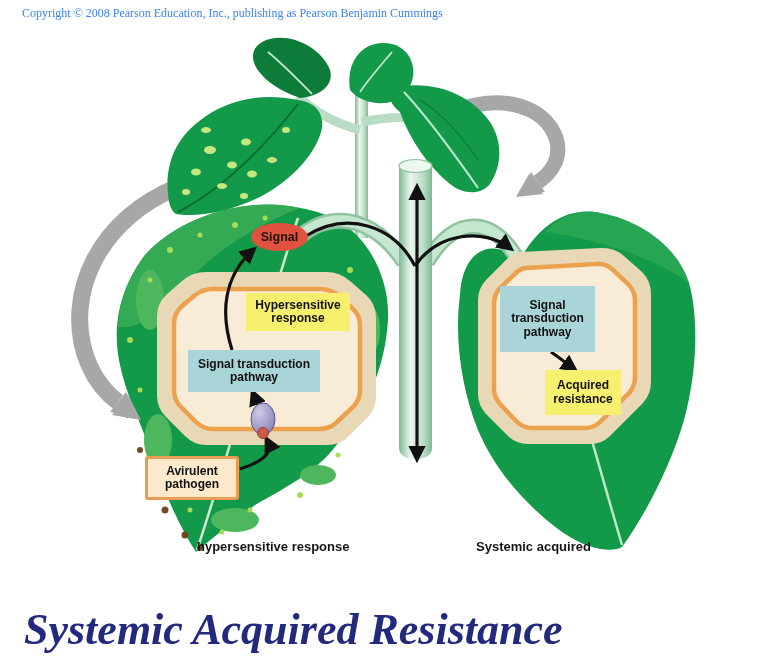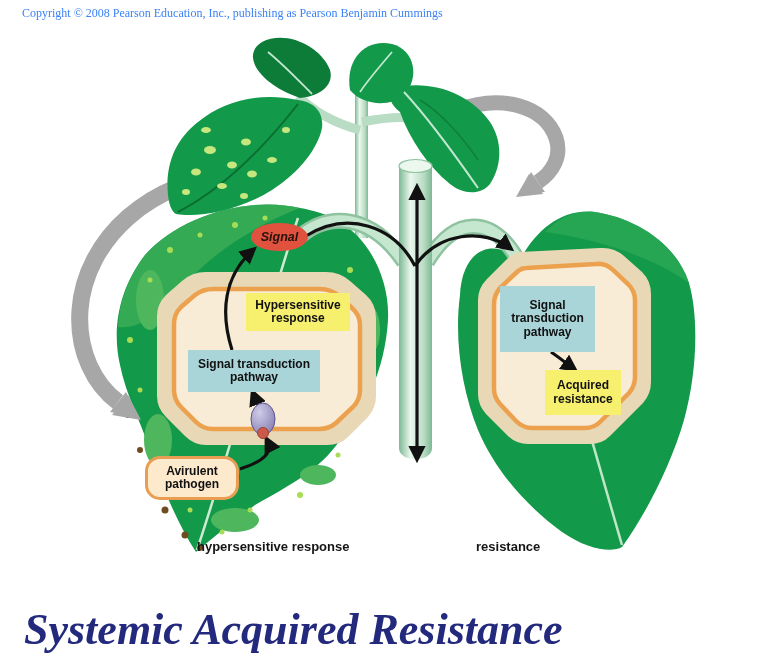--- a/index.html
+++ b/index.html
@@ -7,28 +7,28 @@
        font-family:"Liberation Sans",sans-serif;}
   .abs{position:absolute;}
   #copyright{left:22px;top:6px;font-family:"Liberation Serif",serif;
              font-size:12px;color:#3b82f6;}
   #plant-svg{left:0;top:0;}
   .lbl{position:absolute;display:flex;align-items:center;justify-content:center;
        text-align:center;font-weight:bold;font-size:12px;line-height:1.12;
        color:#111;box-sizing:border-box;}
   #signal-badge{left:251px;top:223px;width:57px;height:28px;
       background:var(--signal-badge,#e0513e);border-radius:50%;
-      font-size:12.5px;color:#24120b;font-style:italic;}
+      font-size:12.5px;color:#24120b;}
   #hypersensitive-box{left:246px;top:293px;width:104px;height:38px;
       background:var(--yellow-box,#f7ef6e);}
   #stp-left-box{left:188px;top:350px;width:132px;height:42px;
       background:var(--blue-box,#a9d4d8);}
   #avirulent-pill{left:145px;top:456px;width:94px;height:44px;
       background:var(--pathogen-pill-bg,#fdeacd);
-      border:3px solid var(--pathogen-pill-border,#e89d52);border-radius:15px;}
+      border:3px solid var(--pathogen-pill-border,#e89d52);border-radius:3px;}
   #stp-right-box{left:500px;top:286px;width:95px;height:66px;
       background:var(--blue-box,#a9d4d8);}
   #acquired-box{left:545px;top:370px;width:76px;height:45px;
       background:var(--yellow-box,#f7ef6e);}
   .caption{position:absolute;font-weight:bold;font-size:13px;line-height:1.3;
       color:#151515;}
   .caption .it{font-style:italic;}
   #caption-left{left:197px;top:539px;width:180px;}
   #caption-right{left:476px;top:539px;width:180px;}
   #page-title{left:24px;top:604px;font-family:Liberation Serif, serif;
@@ -216,16 +216,16 @@
 <div id="hypersensitive-box" class="lbl">Hypersensitive response</div>
 <div id="stp-left-box" class="lbl">Signal transduction pathway</div>
 <div id="avirulent-pill" class="lbl">Avirulent pathogen</div>
 <div id="stp-right-box" class="lbl">Signal transduction pathway</div>
 <div id="acquired-box" class="lbl">Acquired resistance</div>
 
 <div id="caption-left" class="caption">
   <div>hypersensitive response</div>
 </div>
 <div id="caption-right" class="caption">
-  <div>resistance</div>
+  <div>Systemic acquired</div>
 </div>
 
 <div id="page-title" class="abs">Systemic Acquired Resistance</div>
 
 </body></html>

